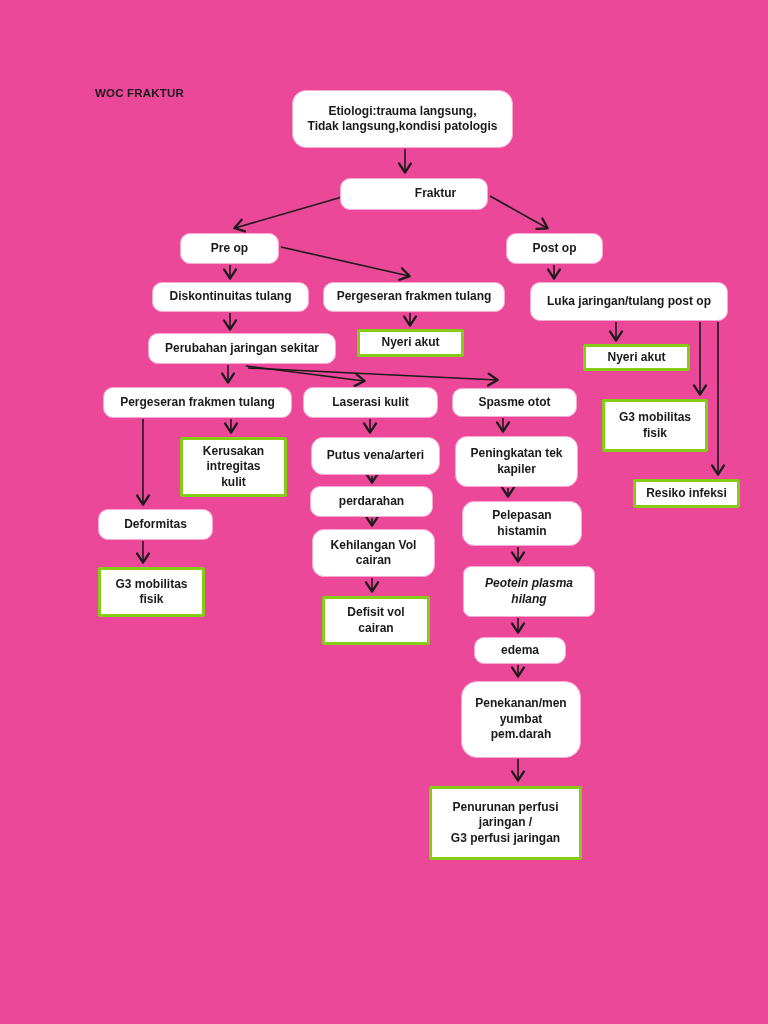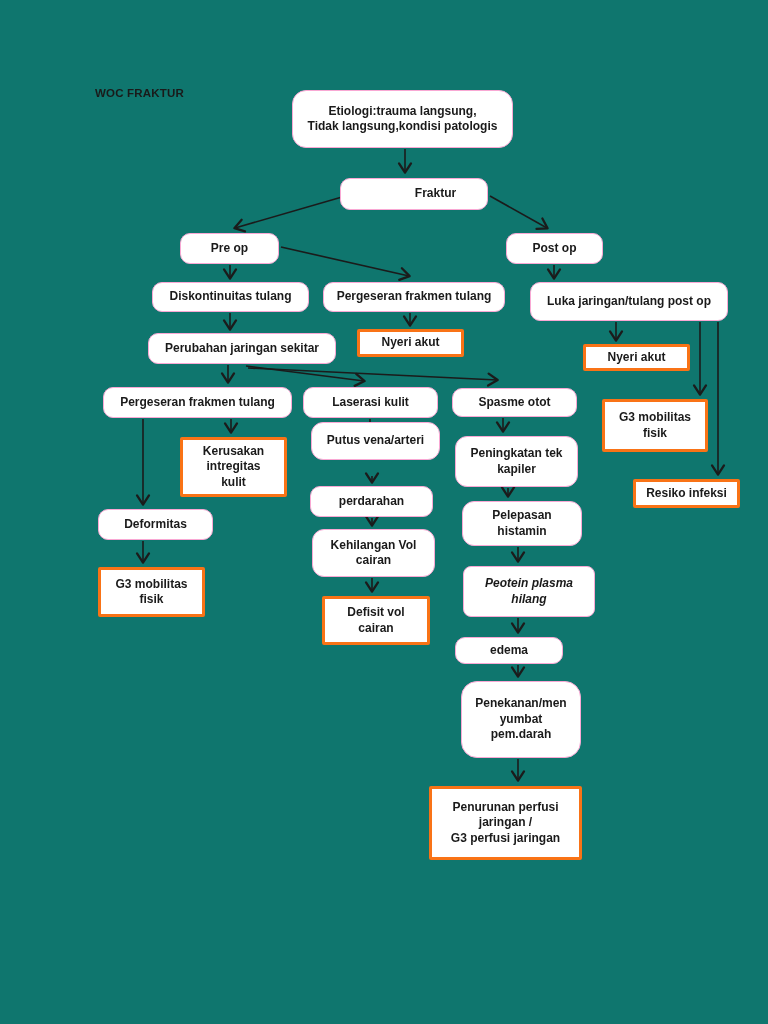--- a/index.html
+++ b/index.html
@@ -4,21 +4,21 @@
 <style>
   html, body {
     margin: 0;
     padding: 0;
     background: #ffffff;
   }
   #page {
     position: relative;
     width: 768px;
     height: 1024px;
-    background: #0f766e;
+    background: #ec4899;
     font-family: "Liberation Sans", sans-serif;
     overflow: hidden;
   }
   #doc-title {
     position: absolute;
     left: 95px;
     top: 87px;
     font-size: 11.5px;
     font-weight: bold;
     color: #1a1a1a;
@@ -46,21 +46,21 @@
     line-height: 1.28;
     white-space: pre-line;
     padding: 1px 5px;
     z-index: 2;
   }
   .node.process {
     border: 1px solid #f9a8d4;
     border-radius: 10px;
   }
   .node.outcome {
-    border: 3px solid #f97316;
+    border: 3px solid #84cc16;
     border-radius: 2px;
   }
 </style>
 </head>
 <body>
 
 <div id="page">
   <div id="doc-title">WOC FRAKTUR</div>
 
   <svg id="arrow-layer" width="768" height="1024" viewBox="0 0 768 1024" xmlns="http://www.w3.org/2000/svg">
@@ -111,37 +111,37 @@
       <div class="node outcome" style="left: 583px; top: 344px; width: 107px; height: 27px; border-radius: 2px;">Nyeri akut</div>
       <div class="node process" style="left: 148px; top: 333px; width: 188px; height: 31px; border-radius: 10px;">Perubahan jaringan sekitar</div>
       <div class="node process" style="left: 103px; top: 387px; width: 189px; height: 31px; border-radius: 10px;">Pergeseran frakmen tulang</div>
       <div class="node process" style="left: 303px; top: 387px; width: 135px; height: 31px; border-radius: 10px;">Laserasi kulit</div>
       <div class="node process" style="left: 452px; top: 388px; width: 125px; height: 29px; border-radius: 10px;">Spasme otot</div>
       <div class="node outcome" style="left: 602px; top: 399px; width: 106px; height: 53px; border-radius: 2px;">G3 mobilitas
 fisik</div>
       <div class="node outcome" style="left: 180px; top: 437px; width: 107px; height: 60px; border-radius: 2px;">Kerusakan
 intregitas
 kulit</div>
-      <div class="node process" style="left: 311px; top: 422px; width: 129px; height: 38px; border-radius: 12px;">Putus vena/arteri</div>
+      <div class="node process" style="left: 311px; top: 437px; width: 129px; height: 38px; border-radius: 12px;">Putus vena/arteri</div>
       <div class="node process" style="left: 455px; top: 436px; width: 123px; height: 51px; border-radius: 12px;">Peningkatan tek
 kapiler</div>
       <div class="node outcome" style="left: 633px; top: 479px; width: 107px; height: 29px; border-radius: 2px;">Resiko infeksi</div>
       <div class="node process" style="left: 310px; top: 486px; width: 123px; height: 31px; border-radius: 10px;">perdarahan</div>
       <div class="node process" style="left: 462px; top: 501px; width: 120px; height: 45px; border-radius: 12px;">Pelepasan
 histamin</div>
       <div class="node process" style="left: 98px; top: 509px; width: 115px; height: 31px; border-radius: 10px;">Deformitas</div>
       <div class="node process" style="left: 312px; top: 529px; width: 123px; height: 48px; border-radius: 12px;">Kehilangan Vol
 cairan</div>
       <div class="node outcome" style="left: 98px; top: 567px; width: 107px; height: 50px; border-radius: 2px;">G3 mobilitas
 fisik</div>
       <div class="node process" style="left: 463px; top: 566px; width: 132px; height: 51px; border-radius: 8px; font-style: italic;">Peotein plasma
 hilang</div>
       <div class="node outcome" style="left: 322px; top: 596px; width: 108px; height: 49px; border-radius: 2px;">Defisit vol
 cairan</div>
-      <div class="node process" style="left: 455px; top: 637px; width: 108px; height: 27px; border-radius: 10px;">edema</div>
+      <div class="node process" style="left: 474px; top: 637px; width: 92px; height: 27px; border-radius: 10px;">edema</div>
       <div class="node process" style="left: 461px; top: 681px; width: 120px; height: 77px; border-radius: 16px;">Penekanan/men
 yumbat
 pem.darah</div>
       <div class="node outcome" style="left: 429px; top: 786px; width: 153px; height: 74px; border-radius: 2px;">Penurunan perfusi
 jaringan /
 G3 perfusi jaringan</div>
     </div>
 </div>
 
 </body></html>

